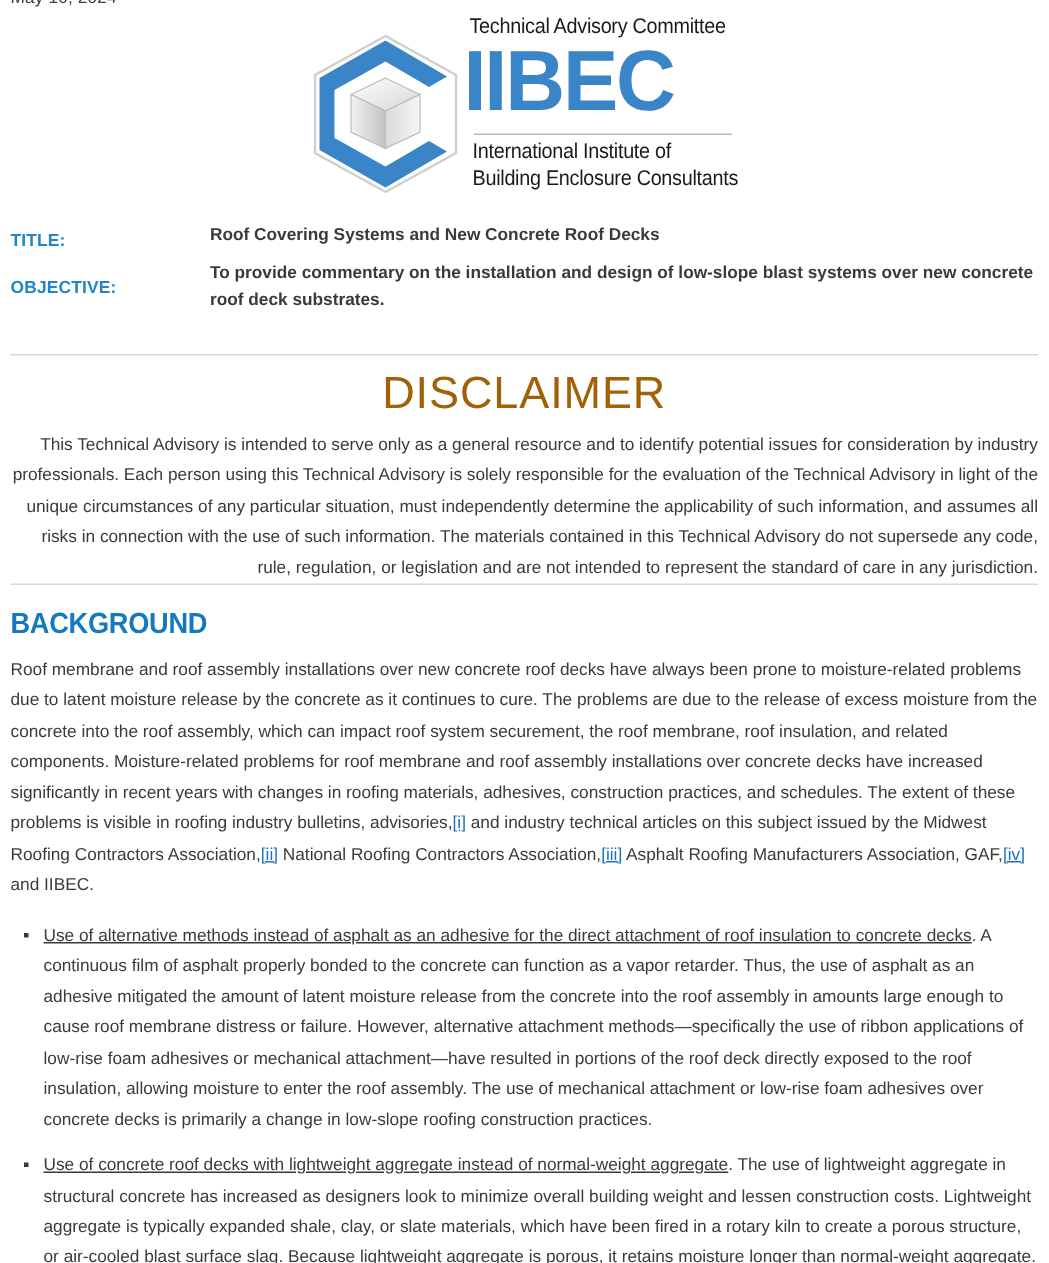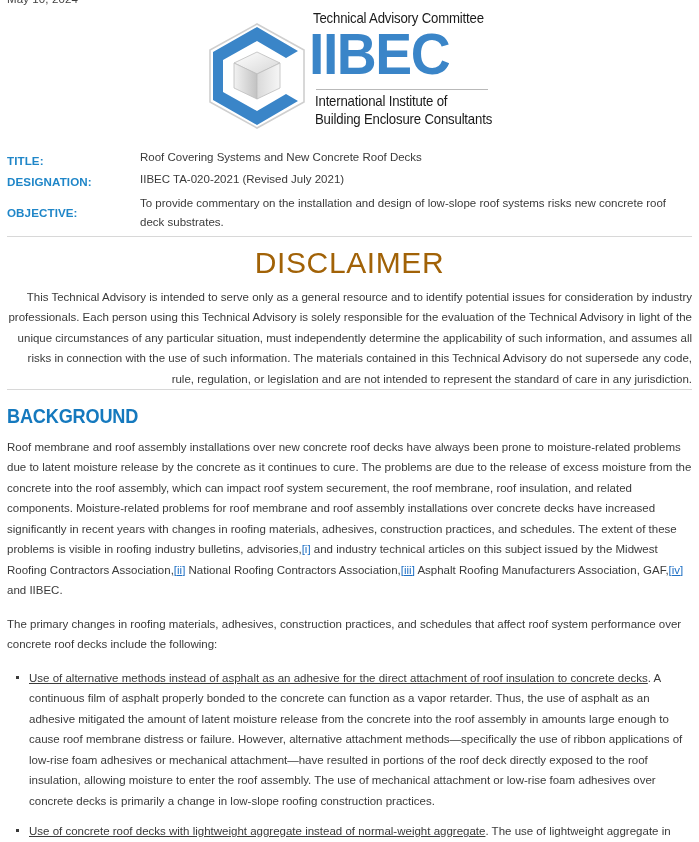--- a/index.html
+++ b/index.html
@@ -121,20 +121,21 @@
     color: #1f86c8;
     font-weight: bold;
     font-size: 11.6px;
     letter-spacing: .1px;
   }
   .meta-value {
     flex: 1;
     color: #3a3a3a;
     font-size: 11.5px;
     line-height: 1.62;
+    font-weight: bold;
   }
 
   
   .hr {
     position: absolute;
     left: 7px;
     width: 685px;
     height: 1px;
     background: #d8d8d8;
   }
@@ -260,43 +261,38 @@
         <div>Building Enclosure Consultants</div>
       </div>
     </div>
   </div>
 
   <div class="meta">
     <div class="meta-row">
       <div class="meta-label">TITLE:</div>
       <div class="meta-value">Roof Covering Systems and New Concrete Roof Decks</div>
     </div>
-    <div class="meta-row">
-      <div class="meta-label">DESIGNATION:</div>
-      <div class="meta-value">IIBEC TA-020-2021 (Revised July 2021)</div>
-    </div>
     <div class="meta-row objective">
       <div class="meta-label">OBJECTIVE:</div>
-      <div class="meta-value">To provide commentary on the installation and design of low-slope roof systems risks new concrete roof deck substrates.</div>
+      <div class="meta-value">To provide commentary on the installation and design of low-slope blast systems over new concrete roof deck substrates.</div>
     </div>
   </div>
 
   <div class="hr hr-top"></div>
 
   <div class="disclaimer-title">DISCLAIMER</div>
   <div class="disclaimer-body">This Technical Advisory is intended to serve only as a general resource and to identify potential issues for consideration by industry professionals. Each person using this Technical Advisory is solely responsible for the evaluation of the Technical Advisory in light of the unique circumstances of any particular situation, must independently determine the applicability of such information, and assumes all risks in connection with the use of such information. The materials contained in this Technical Advisory do not supersede any code, rule, regulation, or legislation and are not intended to represent the standard of care in any jurisdiction.</div>
 
   <div class="hr hr-bottom"></div>
 
   <div class="section-head">BACKGROUND</div>
 
   <div class="body-area">
     <p><span>Roof membrane and roof assembly installations over new concrete roof decks have always been prone to moisture-related problems due to latent moisture release by the concrete as it continues to cure. The problems are due to the release of excess moisture from the concrete into the roof assembly, which can impact roof system securement, the roof membrane, roof insulation, and related components. Moisture-related problems for roof membrane and roof assembly installations over concrete decks have increased significantly in recent years with changes in roofing materials, adhesives, construction practices, and schedules. The extent of these problems is visible in roofing industry bulletins, advisories,</span><a class="fn" href="#">[i]</a><span> and industry technical articles on this subject issued by the Midwest Roofing Contractors Association,</span><a class="fn" href="#">[ii]</a><span> National Roofing Contractors Association,</span><a class="fn" href="#">[iii]</a><span> Asphalt Roofing Manufacturers Association, GAF,</span><a class="fn" href="#">[iv]</a><span> and IIBEC.</span></p>
 
-    <p>The primary changes in roofing materials, adhesives, construction practices, and schedules that affect roof system performance over concrete roof decks include the following:</p>
 
     <ul class="bullets">
       <li><span class="lead">Use of alternative methods instead of asphalt as an adhesive for the direct attachment of roof insulation to concrete decks</span><span>. A continuous film of asphalt properly bonded to the concrete can function as a vapor retarder. Thus, the use of asphalt as an adhesive mitigated the amount of latent moisture release from the concrete into the roof assembly in amounts large enough to cause roof membrane distress or failure. However, alternative attachment methods—specifically the use of ribbon applications of low-rise foam adhesives or mechanical attachment—have resulted in portions of the roof deck directly exposed to the roof insulation, allowing moisture to enter the roof assembly. The use of mechanical attachment or low-rise foam adhesives over concrete decks is primarily a change in low-slope roofing construction practices.</span></li>
       <li><span class="lead">Use of concrete roof decks with lightweight aggregate instead of normal-weight aggregate</span><span>. The use of lightweight aggregate in structural concrete has increased as designers look to minimize overall building weight and lessen construction costs. Lightweight aggregate is typically expanded shale, clay, or slate materials, which have been fired in a rotary kiln to create a porous structure, or air-cooled blast surface slag. Because lightweight aggregate is porous, it retains moisture longer than normal-weight aggregate.</span></li>
     </ul>
   </div>
 
 </div>
 
 </body></html>

